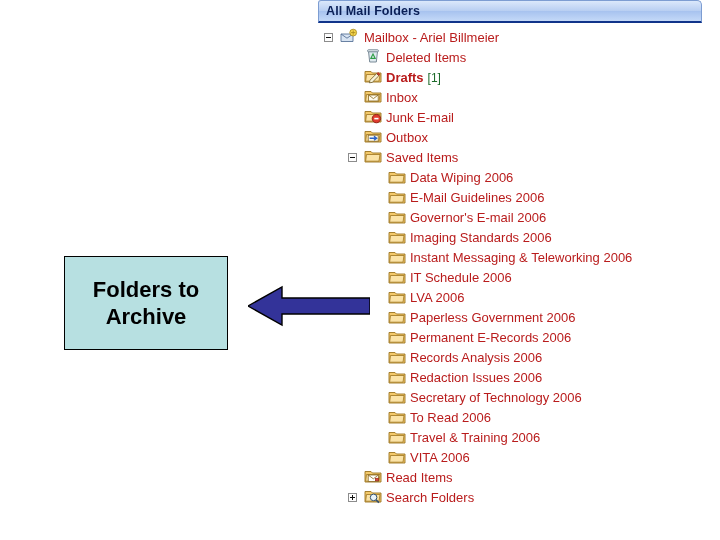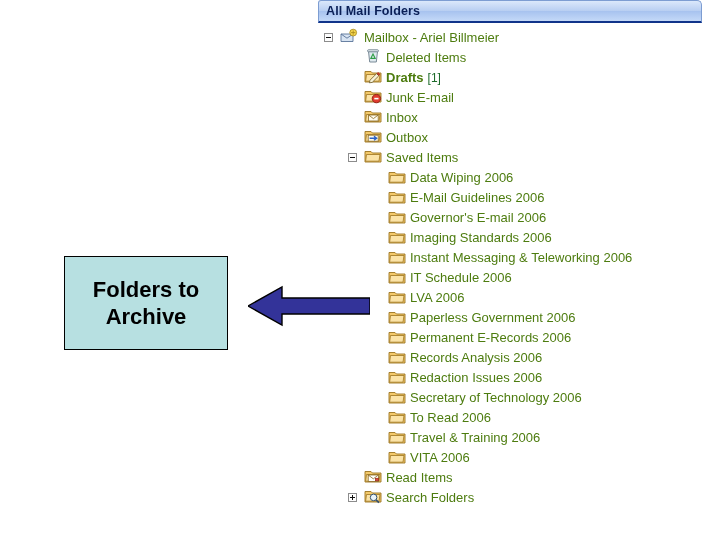--- a/index.html
+++ b/index.html
@@ -87,21 +87,21 @@
   }
 
   .row-icon {
     position: absolute;
     width: 18px;
     height: 16px;
   }
 
   .row-label {
     font-size: 13px;
-    color: #4d7c0f;
+    color: #b91c1c;
     line-height: 16px;
   }
   .row-label.bold { font-weight: bold; }
   .count-badge {
     font-size: 12px;
     color: #1d6b2a;
     margin-left: 4px;
   }
 
   
@@ -183,33 +183,33 @@
             <path d="M12.6 5.6 L14.8 7.8" stroke="#6b5a2a" stroke-width="0.8"></path>
             <path d="M13.4 4.8 L15.6 7.0" stroke="#c0392b" stroke-width="2"></path>
           </svg></span>
         <span class="row-label bold">Drafts</span>
         <span class="count-badge">[1]</span>
       </div>
       <div class="tree-row lvl1">
         <span class="row-icon"><svg viewBox="0 0 18 16" width="18" height="16">
             <path d="M1 3.5 L1 14 L17 14 L17 5 L8.5 5 L7 3.5 Z" fill="#f3c96b" stroke="#9c7420" stroke-width="0.9"></path>
             <path d="M2.5 6.5 L16 6.5 L15 13.2 L1.6 13.2 Z" fill="#fbe3a6" stroke="#9c7420" stroke-width="0.8"></path>
+            <rect x="4.6" y="7" width="9.6" height="6" fill="#fdfbee" stroke="#8a6a22" stroke-width="0.8"></rect>
+            <path d="M4.6 7 L9.4 10.6 L14.2 7" fill="none" stroke="#8a6a22" stroke-width="0.8"></path>
+          </svg></span>
+        <span class="row-label">Inbox</span>
+      </div>
+      <div class="tree-row lvl1">
+        <span class="row-icon"><svg viewBox="0 0 18 16" width="18" height="16">
+            <path d="M1 3.5 L1 14 L17 14 L17 5 L8.5 5 L7 3.5 Z" fill="#f3c96b" stroke="#9c7420" stroke-width="0.9"></path>
+            <path d="M2.5 6.5 L16 6.5 L15 13.2 L1.6 13.2 Z" fill="#fbe3a6" stroke="#9c7420" stroke-width="0.8"></path>
             <circle cx="12.4" cy="10.6" r="4.2" fill="#e03b2f" stroke="#8d1c14" stroke-width="0.9"></circle>
             <path d="M10.3 10.6 L14.5 10.6" stroke="#ffffff" stroke-width="1.6"></path>
           </svg></span>
         <span class="row-label">Junk E-mail</span>
-      </div>
-      <div class="tree-row lvl1">
-        <span class="row-icon"><svg viewBox="0 0 18 16" width="18" height="16">
-            <path d="M1 3.5 L1 14 L17 14 L17 5 L8.5 5 L7 3.5 Z" fill="#f3c96b" stroke="#9c7420" stroke-width="0.9"></path>
-            <path d="M2.5 6.5 L16 6.5 L15 13.2 L1.6 13.2 Z" fill="#fbe3a6" stroke="#9c7420" stroke-width="0.8"></path>
-            <rect x="4.6" y="7" width="9.6" height="6" fill="#fdfbee" stroke="#8a6a22" stroke-width="0.8"></rect>
-            <path d="M4.6 7 L9.4 10.6 L14.2 7" fill="none" stroke="#8a6a22" stroke-width="0.8"></path>
-          </svg></span>
-        <span class="row-label">Inbox</span>
       </div>
       <div class="tree-row lvl1">
         <span class="row-icon"><svg viewBox="0 0 18 16" width="18" height="16">
             <path d="M1 3.5 L1 14 L17 14 L17 5 L8.5 5 L7 3.5 Z" fill="#f3c96b" stroke="#9c7420" stroke-width="0.9"></path>
             <path d="M2.5 6.5 L16 6.5 L15 13.2 L1.6 13.2 Z" fill="#fbe3a6" stroke="#9c7420" stroke-width="0.8"></path>
             <rect x="4.2" y="7.2" width="10" height="6" fill="#fdfbee" stroke="#8a6a22" stroke-width="0.8"></rect>
             <path d="M5.6 10.2 L12 10.2 M10 8.2 L12.6 10.2 L10 12.2" fill="none" stroke="#2a62c8" stroke-width="1.4"></path>
           </svg></span>
         <span class="row-label">Outbox</span>
       </div>

